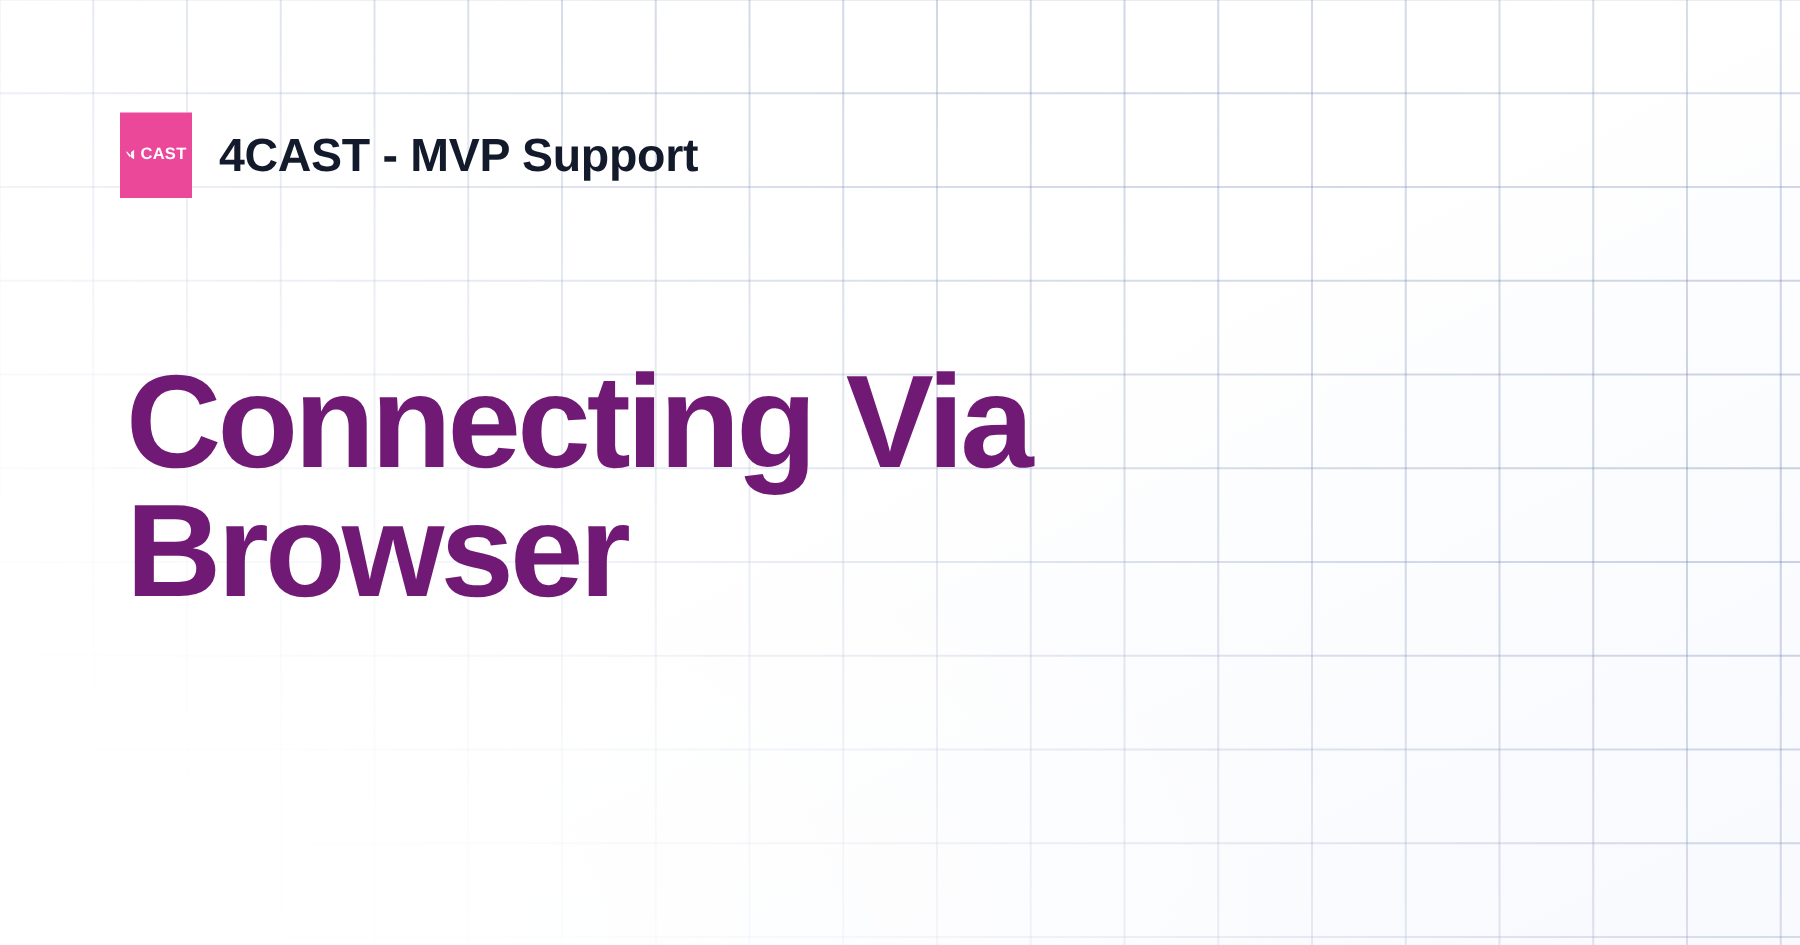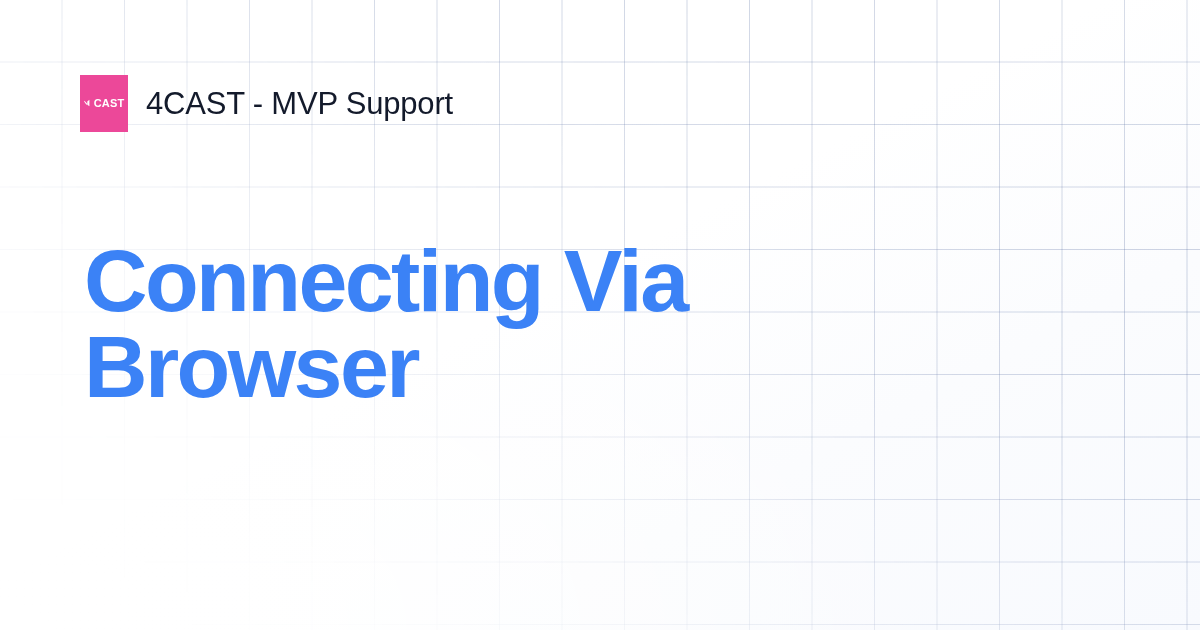--- a/index.html
+++ b/index.html
@@ -130,40 +130,40 @@
     color: #ffffff;
     font-family: "Liberation Sans", sans-serif;
     font-weight: bold;
     font-size: 11px;
     letter-spacing: 0.2px;
     line-height: 1;
   }
 
   .header-title {
     font-family: "Liberation Sans", sans-serif;
-    font-weight: normal;
+    font-weight: bold;
     font-size: 31px;
     line-height: 1;
     color: #131a2b;
     letter-spacing: -0.2px;
     white-space: nowrap;
   }
 
   .headline {
     position: absolute;
     left: 84px;
     top: 238px;
     width: 780px;
     margin: 0;
     font-family: "Liberation Sans", sans-serif;
     font-weight: bold;
     font-size: 88px;
     line-height: 0.98;
     letter-spacing: -2.6px;
-    color: #3b82f6;
+    color: #701a75;
   }
 
   .subtitle {
     position: absolute;
     left: 82px;
     top: 468px;
     width: 790px;
     margin: 0;
     font-family: "Liberation Sans", sans-serif;
     font-weight: bold;

